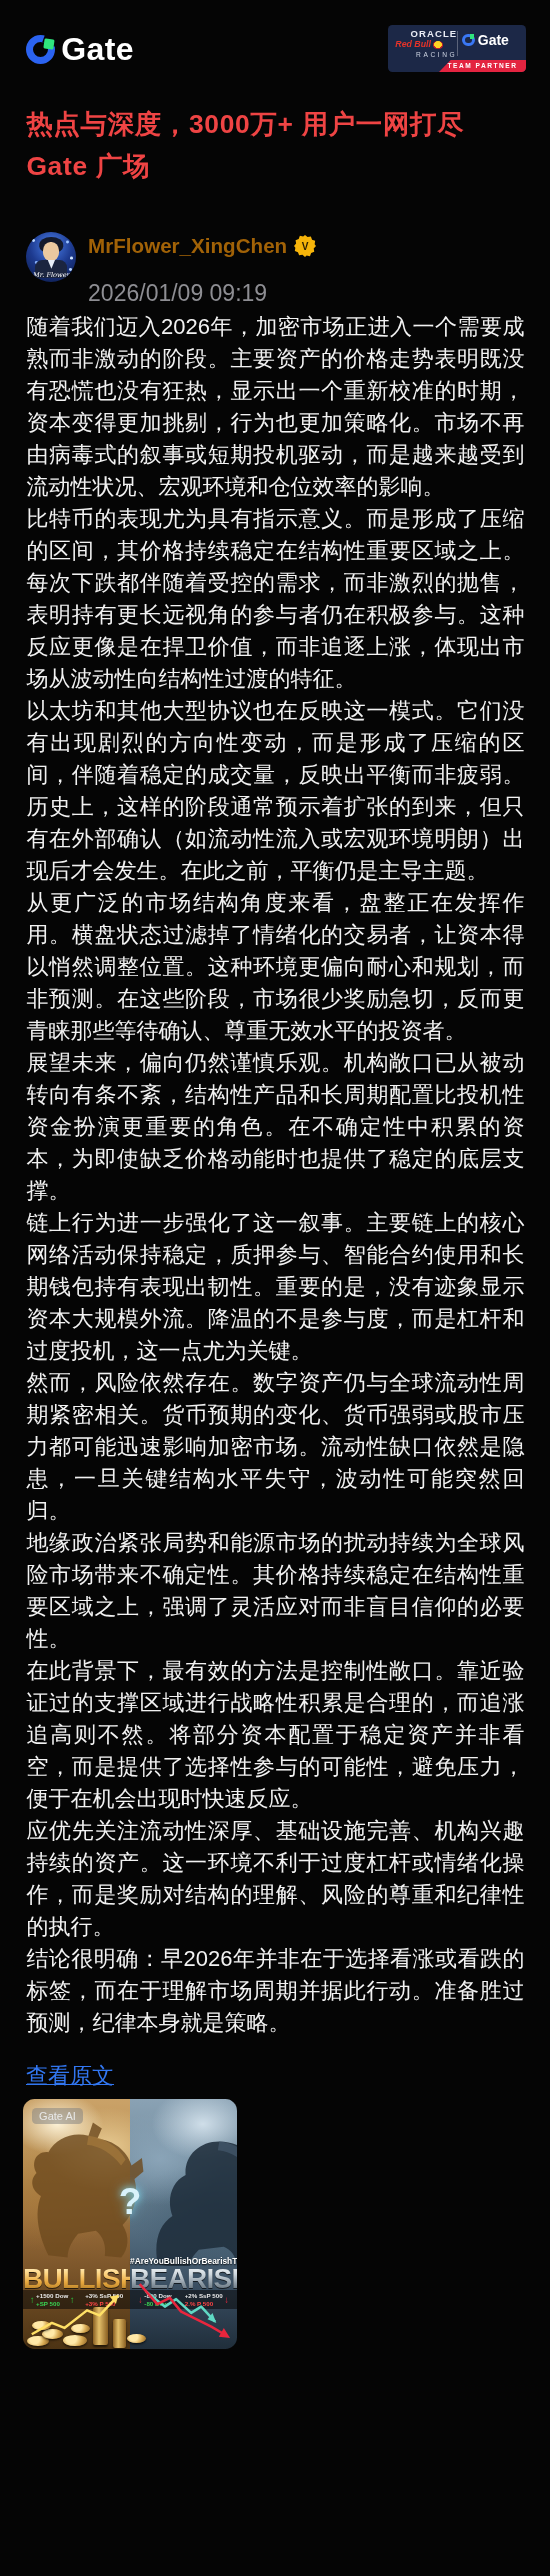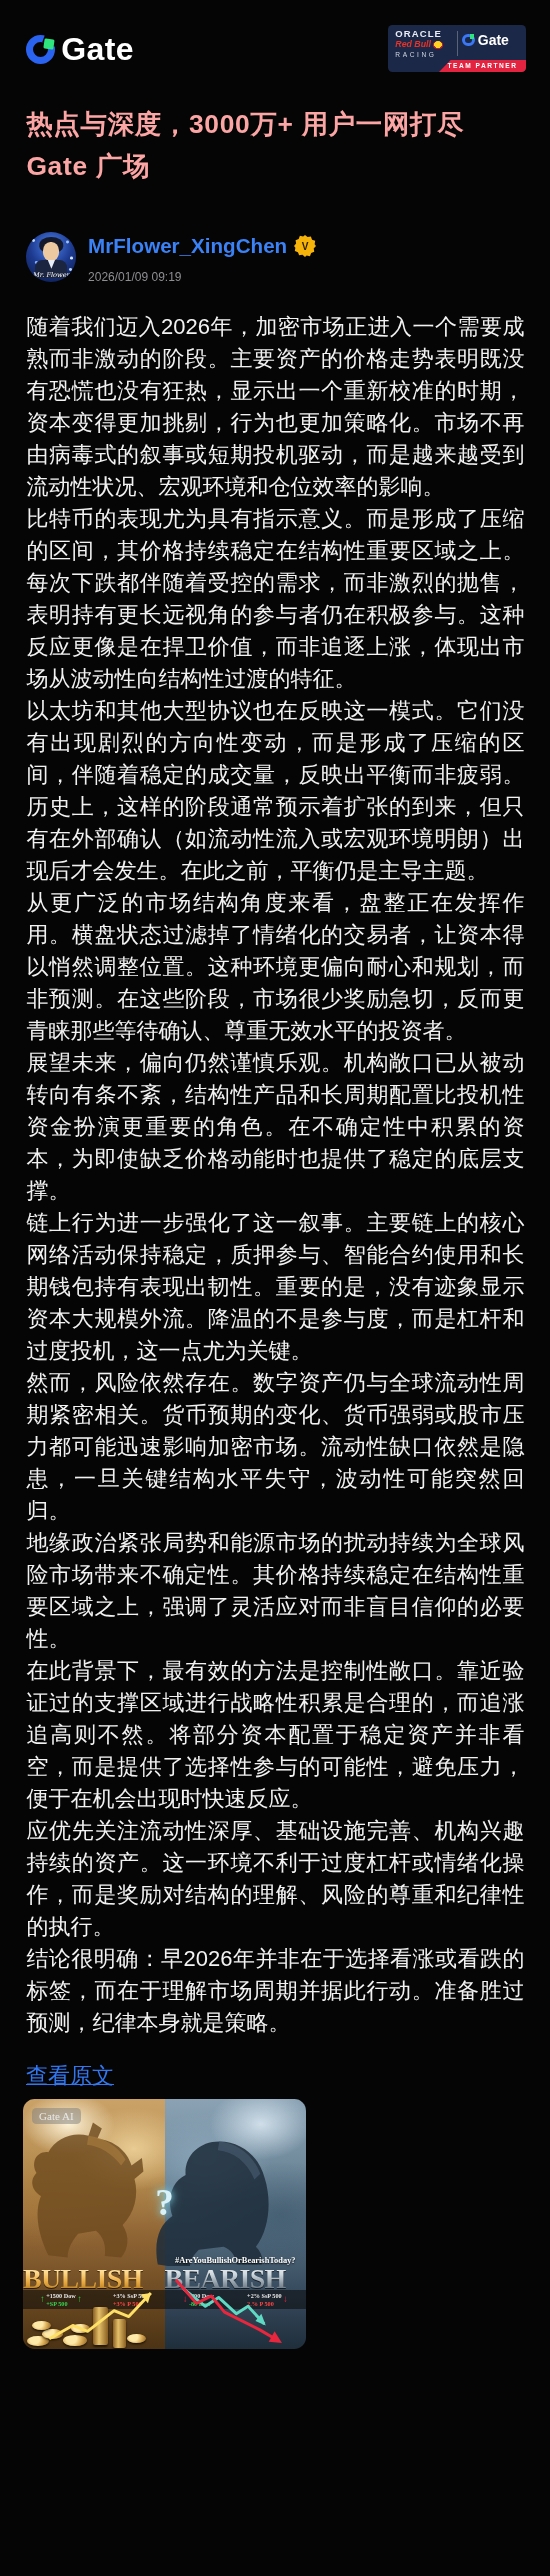--- a/index.html
+++ b/index.html
@@ -11,60 +11,60 @@
   }
   
   .brand{position:absolute;left:26.4px;top:31px;display:flex;align-items:center;gap:5.9px;}
   .gate-icon{position:relative;width:29px;height:29px;}
   .gate-icon .ring{position:absolute;inset:0;border-radius:50%;border:7.3px solid #2b63f1;box-sizing:border-box;}
   .gate-icon .notch{position:absolute;right:-1.5px;top:-2.9px;width:13.2px;height:13.2px;background:#050505;transform:rotate(20deg);}
   .gate-icon .sq{position:absolute;right:2.2px;top:3.7px;width:9.5px;height:9.5px;background:#2fe57e;transform:rotate(8deg);border-radius:1.5px;}
   .brand .brand-text{color:#fff;font-size:32px;font-weight:bold;letter-spacing:0.4px;}
   
   .pbadge{position:absolute;left:388px;top:25px;width:138px;height:47px;background:#1c2847;border-radius:4.4px;overflow:hidden;display:flex;}
-  .pbadge .lcol{padding:4.4px 0 0 7.3px;width:62px;}
+  .pbadge .lcol{padding:4.4px 0 0 7.3px;width:62px;text-align:right;}
   .pbadge .oracle{color:#e9ecf5;font-size:9.5px;font-weight:bold;letter-spacing:1.1px;line-height:10.3px;}
   .pbadge .rbrow{display:flex;align-items:center;gap:2.2px;margin-top:0.7px;}
   .pbadge .redbull{color:#e63329;font-size:8.8px;font-weight:bold;font-style:italic;line-height:9.5px;}
   .pbadge .bull-emblem{width:9.5px;height:7.3px;border-radius:50%;background:radial-gradient(circle at 50% 45%,#ffd324 0 55%,#c61f2a 56% 100%);}
   .pbadge .racing{color:#cfd6e4;font-size:6.6px;letter-spacing:2.6px;line-height:8px;margin-top:1.5px;}
   .pbadge .divider{width:0.7px;height:25px;background:rgba(255,255,255,.28);margin:5.9px 4.4px 0 0;}
   .pbadge .rcol{display:flex;align-items:flex-start;gap:2.9px;padding-top:8.8px;}
   .mini-gate-icon{position:relative;width:12.5px;height:12.5px;}
   .mini-gate-icon .ring{position:absolute;inset:0;border-radius:50%;border:3.3px solid #3a78f5;box-sizing:border-box;}
   .mini-gate-icon .sq{position:absolute;right:0.7px;top:0.7px;width:4.4px;height:4.4px;background:#2fe57e;}
   .pbadge .gate-sm{color:#fff;font-size:14px;font-weight:bold;line-height:12.5px;}
   .pbadge .ribbon{position:absolute;right:0;bottom:0;width:87px;height:12.5px;background:#e32440;
     clip-path:polygon(14% 0,100% 0,100% 100%,0 100%);
     display:flex;align-items:center;justify-content:center;}
   .pbadge .ribbon span{color:#fff;font-size:6.6px;font-weight:bold;letter-spacing:1.5px;}
   
-  .page-title{position:absolute;left:26.4px;top:103px;width:507px;color:#fca5a5;font-size:26.4px;font-weight:bold;line-height:42px;letter-spacing:0.7px;}
+  .page-title{position:absolute;left:26.4px;top:103px;width:507px;color:#ef4444;font-size:26.4px;font-weight:bold;line-height:42px;letter-spacing:0.7px;}
   .page-title span{display:block;}
   
   .profile{position:absolute;left:26.4px;top:232px;display:flex;gap:11.7px;}
   .avatar{position:relative;width:50px;height:50px;border-radius:50%;overflow:hidden;flex:none;
     background:radial-gradient(circle at 50% 28%,#3a66c9 0 18%,#1d3a8f 48%,#0a1844 100%);}
   .avatar .dots{position:absolute;left:5.9px;top:7.3px;width:2.9px;height:2.9px;border-radius:50%;background:#bcd8ff;
     box-shadow:34px 1.5px 0 #9cc4ff,38px 17.6px 0 #cfe4ff,2.9px 22px 0 #8fb8ff,37px 29px 0 #b7d4ff,5.9px 32px 0 #a9c9ff;}
   .avatar .hair{position:absolute;left:50%;top:5.1px;transform:translateX(-50%);width:23.5px;height:16px;background:#141a2c;border-radius:50% 50% 42% 42%;}
   .avatar .face{position:absolute;left:50%;top:10.3px;transform:translateX(-50%);width:16px;height:19px;background:#ecc9a0;border-radius:46%;}
   .avatar .suit{position:absolute;left:50%;top:28px;transform:translateX(-50%);width:32px;height:17.6px;background:#1b2540;border-radius:7.3px 7.3px 0 0;}
   .avatar .shirt{position:absolute;left:50%;top:28px;transform:translateX(-50%);width:7.3px;height:8.8px;background:#e8eef8;clip-path:polygon(0 0,100% 0,50% 100%);}
   .avatar .cap{position:absolute;left:0;right:0;bottom:2.9px;text-align:center;color:#fff;font-size:6.6px;font-style:italic;font-family:"DejaVu Serif",serif;}
   .author-row{display:flex;align-items:center;gap:7.3px;margin-top:1.5px;}
-  .author-name{color:#3b82f6;font-size:20.6px;font-weight:bold;}
+  .author-name{color:#a16207;font-size:20.6px;font-weight:bold;}
   .vbadge{width:22px;height:22px;flex:none;}
-  .post-time{color:#8e8e93;font-size:12px;margin-top:12px;}
+  .post-time{color:#8e8e93;font-size:23px;margin-top:22px;}
   
   .post-body{position:absolute;left:26.4px;top:311px;width:498px;}
   .post-body p{margin:0;color:#f2f2f2;font-size:22px;line-height:32px;text-align:justify;}
   .view-original{position:absolute;left:26px;top:2061px;color:#3277f2;font-size:22px;text-decoration:underline;text-decoration-thickness:0.7px;cursor:pointer;}
   
-  .ai-card{position:absolute;left:23px;top:2099px;width:283px;height:250px;border-radius:11.7px;overflow:hidden;cursor:pointer;font-family:Liberation Serif, serif;}
+  .ai-card{position:absolute;left:23px;top:2099px;width:214px;height:250px;border-radius:11.7px;overflow:hidden;cursor:pointer;}
   .half{position:absolute;top:0;bottom:0;width:50%;}
   .bull-half{left:0;background:
     radial-gradient(66px 44px at 32% 10%, rgba(255,246,220,.95), rgba(255,246,220,0) 70%),
     radial-gradient(88px 59px at 78% 20%, rgba(244,218,162,.8), rgba(244,218,162,0) 70%),
     radial-gradient(110px 70px at 18% 40%, rgba(170,122,58,.55), rgba(170,122,58,0) 72%),
     linear-gradient(180deg,#caa268 0%,#b68c4f 30%,#8f6434 55%,#6d4b23 78%,#4c3314 100%);}
   .bear-half{right:0;background:
     radial-gradient(73px 51px at 68% 10%, rgba(216,230,240,.9), rgba(216,230,240,0) 70%),
     radial-gradient(95px 66px at 28% 24%, rgba(148,174,194,.7), rgba(148,174,194,0) 70%),
     radial-gradient(125px 73px at 82% 46%, rgba(58,84,104,.6), rgba(58,84,104,0) 72%),

